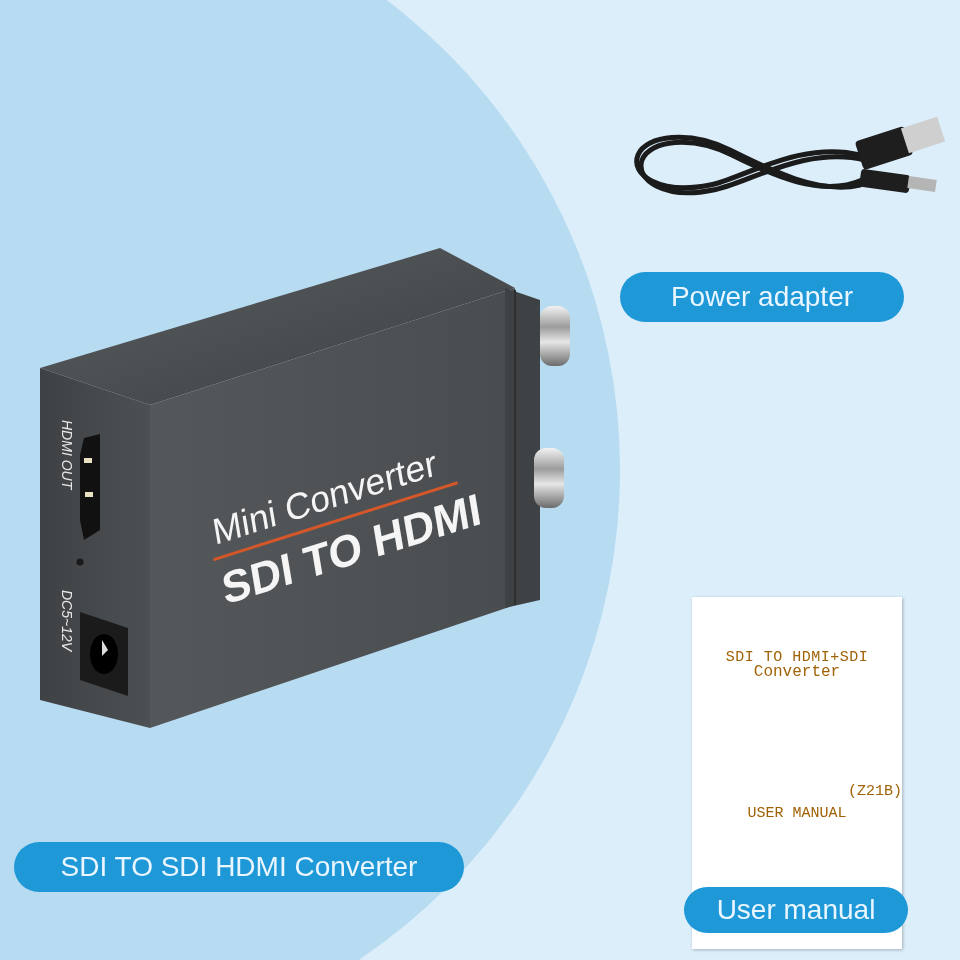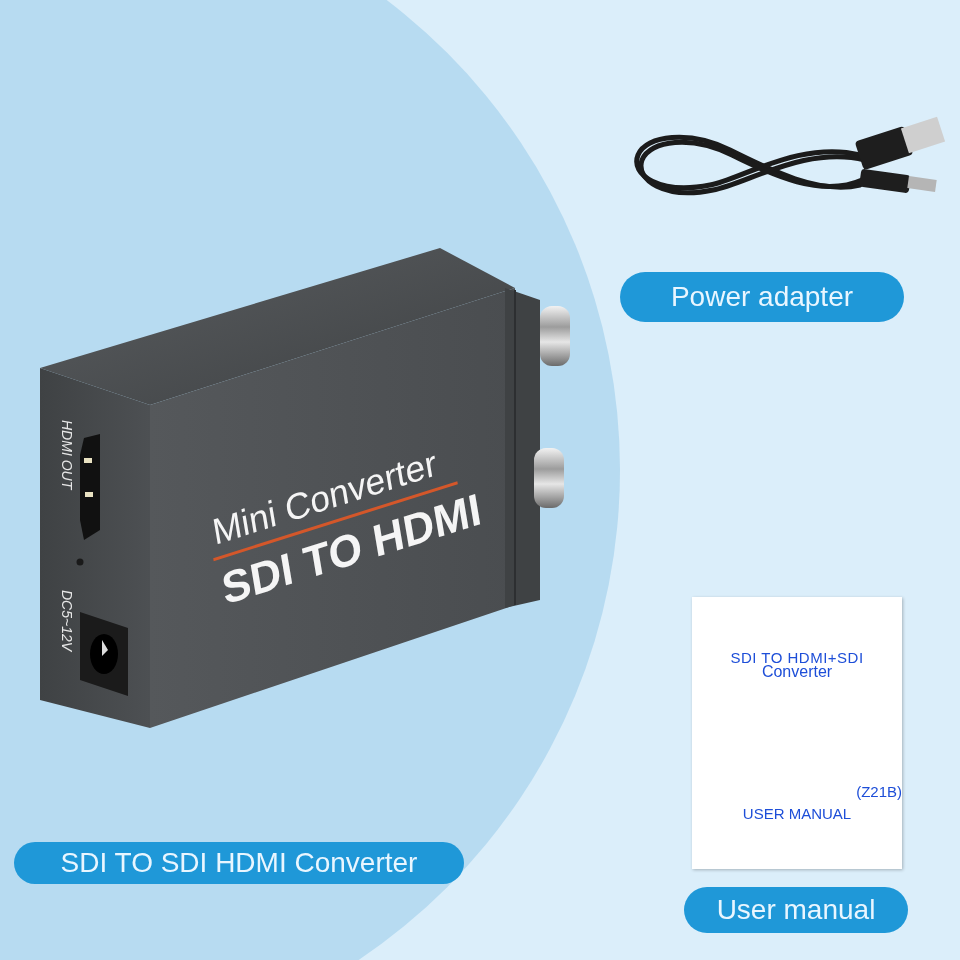--- a/index.html
+++ b/index.html
@@ -1,25 +1,25 @@
 <!DOCTYPE html>
 <html><head>
 <meta charset="utf-8">
 <style>
   html,body{margin:0;padding:0;}
   body{width:960px;height:960px;overflow:hidden;position:relative;background:#dbeefa;font-family:"Liberation Sans",sans-serif;}
   .bg-circle{position:absolute;left:-560px;top:-120px;width:1180px;height:1180px;border-radius:50%;background:#b7dbf1;}
   .pill{position:absolute;background:#1f98d8;color:#e9f6ff;border-radius:40px;display:flex;align-items:center;justify-content:center;font-size:28px;white-space:nowrap;}
-  .pill-main{left:14px;top:842px;width:450px;height:42px;}
+  .pill-main{left:14px;top:842px;width:450px;height:50px;}
   .pill-power{left:620px;top:272px;width:284px;height:50px;}
   .pill-manual{left:684px;top:887px;width:224px;height:46px;}
 
   
   .device{position:absolute;left:0;top:0;width:960px;height:960px;}
-  .manual-card{position:absolute;left:692px;top:597px;width:210px;height:272px;background:#ffffff;box-shadow:1px 1px 3px rgba(0,0,0,0.25);color:#1d4ed8;text-align:center;}
+  .manual-card{position:absolute;left:692px;top:597px;width:210px;height:352px;background:#ffffff;box-shadow:1px 1px 3px rgba(0,0,0,0.25);color:#a16207;text-align:center;font-family:Liberation Mono, monospace;}
   .manual-card .l1{position:absolute;top:52px;left:0;right:0;font-size:15px;letter-spacing:0.5px;}
   .manual-card .l2{position:absolute;top:66px;left:0;right:0;font-size:16px;}
   .manual-card .l3{position:absolute;top:186px;left:0;right:0;font-size:15px;text-align:right;}
   .manual-card .l4{position:absolute;top:208px;left:0;right:0;font-size:15px;}
 
   .label-svg-text{font-family:"Liberation Sans",sans-serif;}
 </style>
 </head>
 <body>
 

